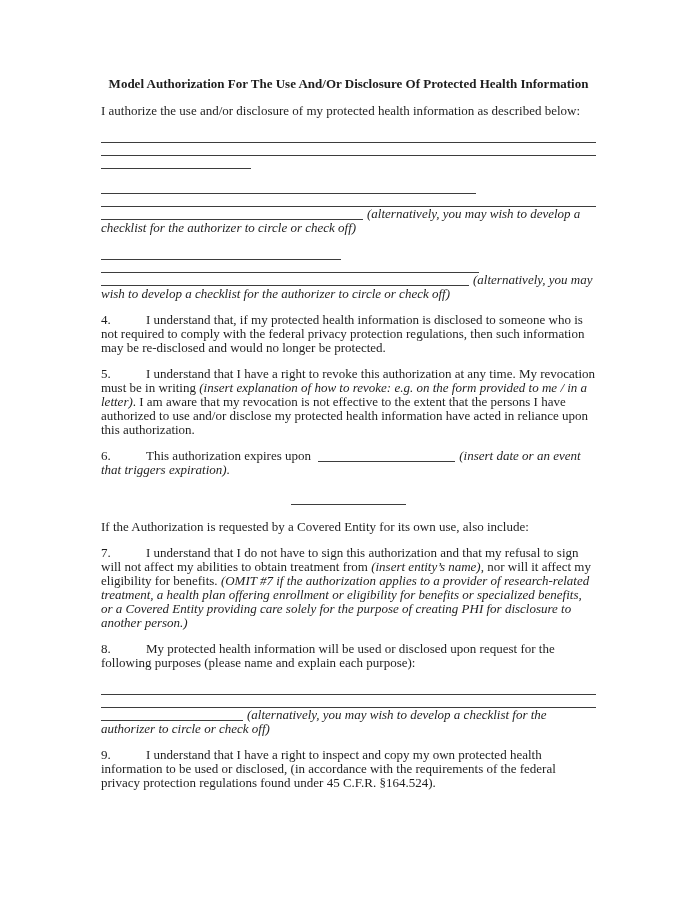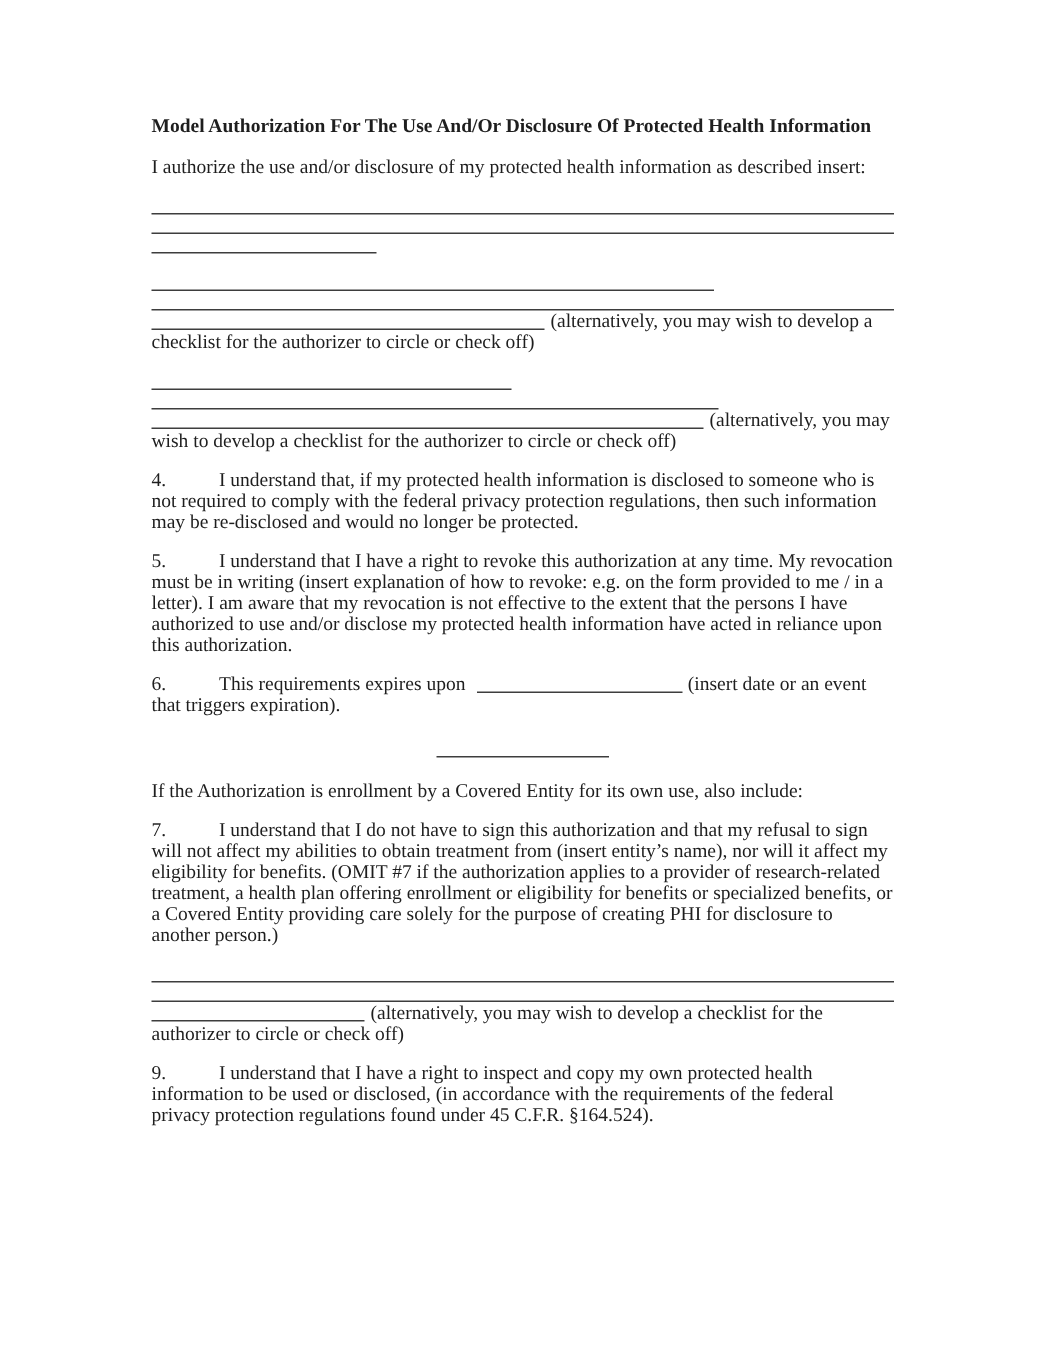--- a/index.html
+++ b/index.html
@@ -15,32 +15,33 @@
     overflow: hidden;
     box-sizing: border-box;
     padding: 77px 100px 0 101px;
     font-family: "Liberation Serif", "DejaVu Serif", serif;
     font-size: 13px;
     line-height: 14px;
     color: #1e1e1e;
   }
   .title {
     font-weight: bold;
-    text-align: left;
+    text-align: center;
     white-space: nowrap;
     margin: 0 0 13px 0;
   }
   .para {
     margin: 0 0 12px 0;
   }
   .num {
     display: inline-block;
     width: 45px;
   }
   .it {
+    font-style: italic;
     margin-top: 48px;
   }
   .blank-group {
     margin: 5px 0 12px 0;
   }
   .blank-row {
     height: 13px;
     line-height: 13px;
   }
   .tail-row {
@@ -69,21 +70,21 @@
     line-height: 13px;
   }
 </style>
 </head>
 <body>
 
 <div class="page">
 
   <div class="title">Model Authorization For The Use And/Or Disclosure Of Protected Health Information</div>
 
-  <p class="para">I authorize the use and/or disclosure of my protected health information as described insert:</p>
+  <p class="para">I authorize the use and/or disclosure of my protected health information as described below:</p>
 
   <div class="blank-group">
     <div class="blank-row"><span class="blank w-full"></span></div>
     <div class="blank-row"><span class="blank w-full"></span></div>
     <div class="blank-row"><span class="blank" style="width:150px"></span></div>
   </div>
 
   <div class="blank-group">
     <div class="blank-row"><span class="blank" style="width:375px"></span></div>
     <div class="blank-row"><span class="blank w-full"></span></div>
@@ -93,28 +94,29 @@
   <div class="blank-group">
     <div class="blank-row"><span class="blank" style="width:240px"></span></div>
     <div class="blank-row"><span class="blank" style="width:378px"></span></div>
     <div class="blank-row tail-row"><span class="blank" style="width:368px"></span><span class="it">(alternatively, you may wish to develop a checklist for the authorizer to circle or check off)</span></div>
   </div>
 
   <p class="para"><span class="num">4.</span><span>I understand that, if my protected health information is disclosed to someone who is not required to comply with the federal privacy protection regulations, then such information may be re-disclosed and would no longer be protected.</span></p>
 
   <p class="para"><span class="num">5.</span><span>I understand that I have a right to revoke this authorization at any time. My revocation must be in writing </span><span class="it">(insert explanation of how to revoke: e.g. on the form provided to me / in a letter)</span><span>. I am aware that my revocation is not effective to the extent that the persons I have authorized to use and/or disclose my protected health information have acted in reliance upon this authorization.</span></p>
 
-  <p class="para"><span class="num">6.</span><span>This requirements expires upon </span><span class="blank inline" style="width:137px"></span><span class="it">(insert date or an event that triggers expiration).</span></p>
+  <p class="para"><span class="num">6.</span><span>This authorization expires upon </span><span class="blank inline" style="width:137px"></span><span class="it">(insert date or an event that triggers expiration).</span></p>
 
   <div class="divider-row"><span class="blank" style="width:115px"></span></div>
 
-  <p class="para">If the Authorization is enrollment by a Covered Entity for its own use, also include:</p>
+  <p class="para">If the Authorization is requested by a Covered Entity for its own use, also include:</p>
 
   <p class="para"><span class="num">7.</span><span>I understand that I do not have to sign this authorization and that my refusal to sign will not affect my abilities to obtain treatment from </span><span class="it">(insert entity’s name)</span><span>, nor will it affect my eligibility for benefits. </span><span class="it">(OMIT #7 if the authorization applies to a provider of research-related treatment, a health plan offering enrollment or eligibility for benefits or specialized benefits, or a Covered Entity providing care solely for the purpose of creating PHI for disclosure to another person.)</span></p>
 
+  <p class="para"><span class="num">8.</span><span>My protected health information will be used or disclosed upon request for the following purposes (please name and explain each purpose):</span></p>
   <div class="blank-group">
     <div class="blank-row"><span class="blank w-full"></span></div>
     <div class="blank-row"><span class="blank w-full"></span></div>
     <div class="blank-row tail-row"><span class="blank" style="width:142px"></span><span class="it">(alternatively, you may wish to develop a checklist for the authorizer to circle or check off)</span></div>
   </div>
 
   <p class="para"><span class="num">9.</span><span>I understand that I have a right to inspect and copy my own protected health information to be used or disclosed, (in accordance with the requirements of the federal privacy protection regulations found under 45 C.F.R. §164.524).</span></p>
 
 </div>
 

